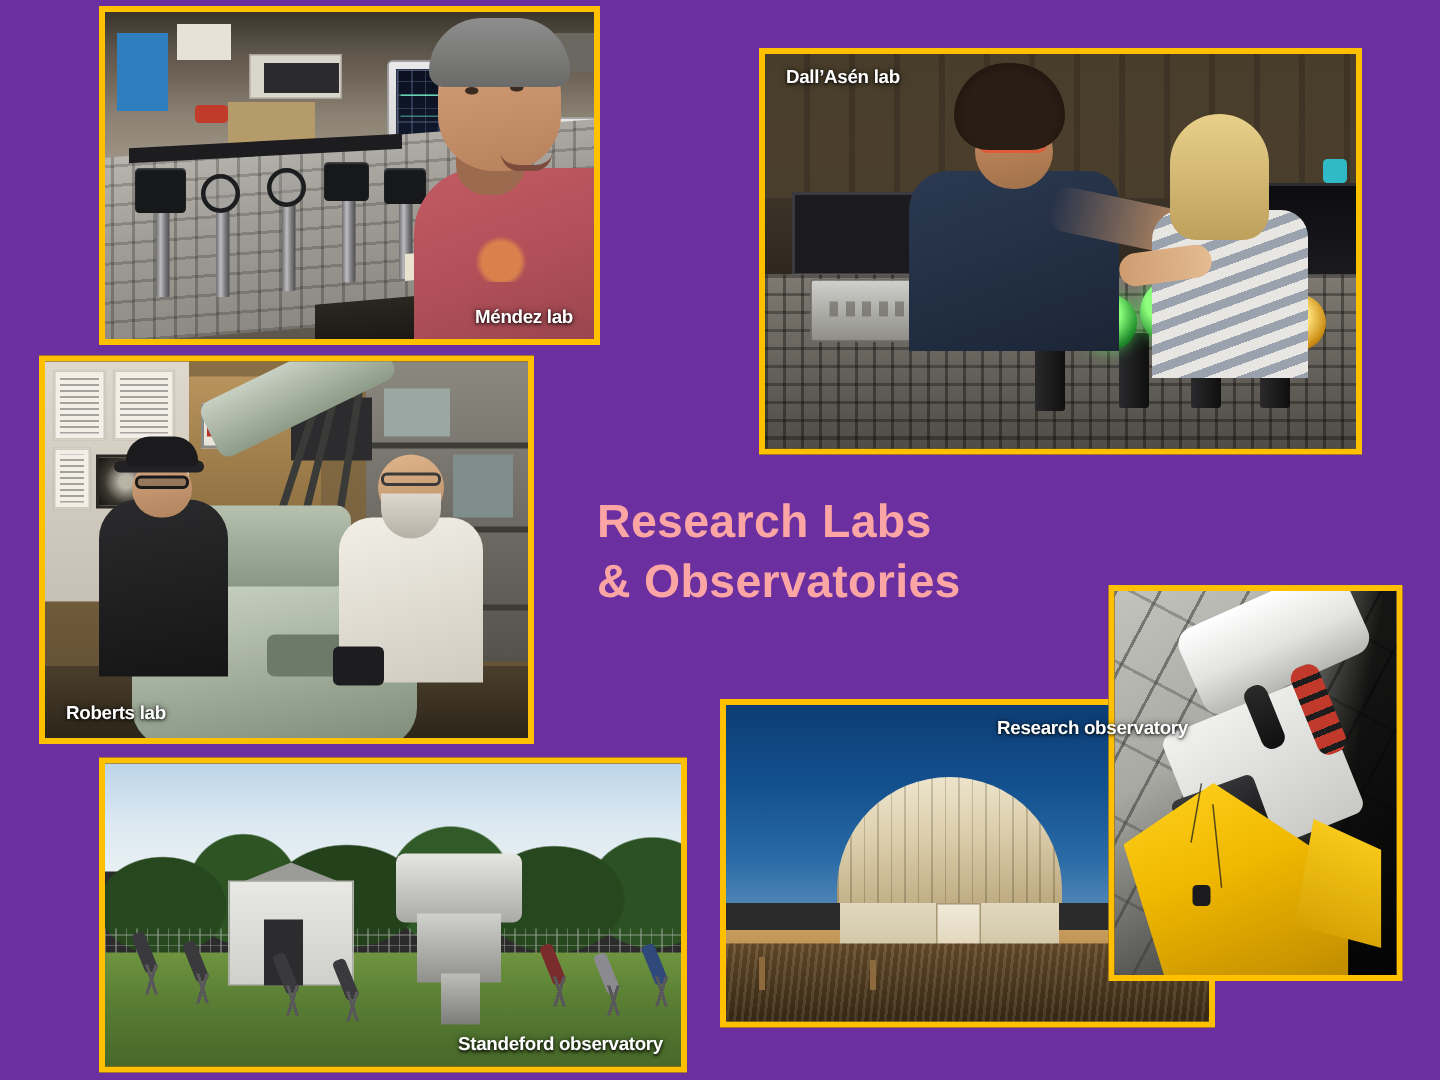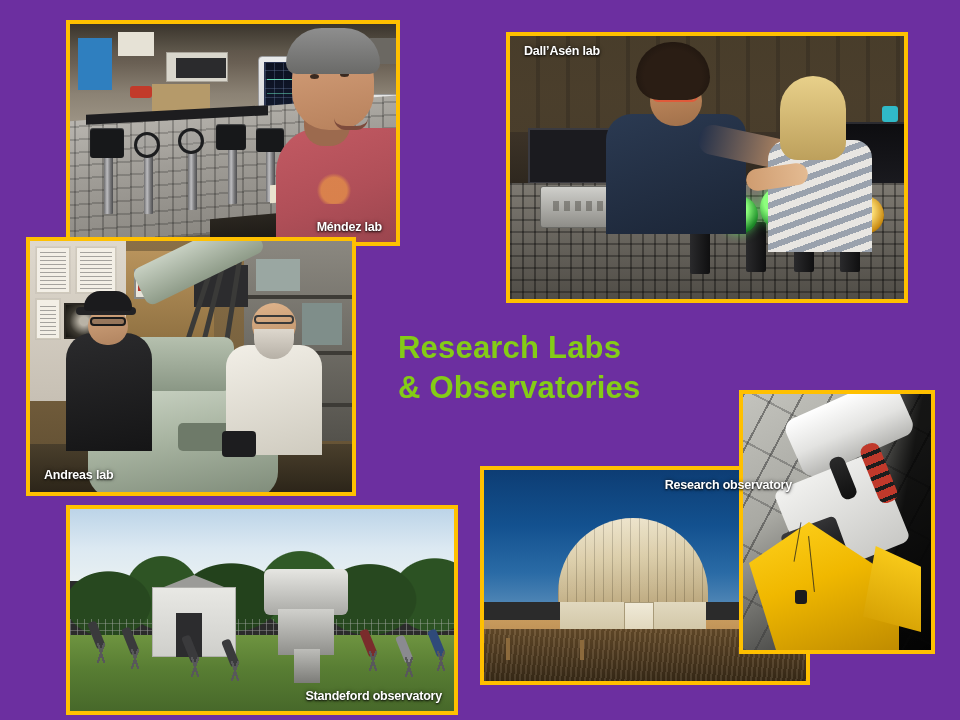--- a/index.html
+++ b/index.html
@@ -50,32 +50,32 @@
     white-space: nowrap;
     z-index: 40;
   }
 
   
   #slide-title {
     position: absolute;
     left: 398px;
     top: 328px;
     width: 330px;
-    color: #84cc16;
+    color: #fca5a5;
     font-family: "Liberation Sans", sans-serif;
     font-weight: bold;
     font-size: 31px;
     line-height: 40px;
     letter-spacing: 0.2px;
     z-index: 50;
     white-space: pre-line;
   }
 
   
-  #photo-mendez { left: 66px; top: 20px; width: 334px; height: 226px; }
+  #photo-mendez { left: 66px; top: 4px; width: 334px; height: 226px; }
 
   .lab-bg {
     position: absolute; inset: 0;
     background:
       linear-gradient(180deg, #4a4238 0%, #6a6054 18%, #8b8274 32%, #9b9283 44%, #7d7568 60%, #5c564c 100%);
   }
   .shelf {
     position: absolute; left: 0; right: 0;
     background: linear-gradient(180deg,#3a342c,#5d564a);
   }
@@ -653,21 +653,21 @@
       <div class="rb-man1-glass"></div>
       <div class="rb-man1-brim"></div>
       <div class="rb-man1-cap"></div>
 
       <div class="rb-man2-shirt"></div>
       <div class="rb-man2-head"></div>
       <div class="rb-man2-beard"></div>
       <div class="rb-man2-glass"></div>
       <div class="blk" style="left:192px;top:190px;width:34px;height:26px;background:#1d1d1f;border-radius:4px;"></div>
     </div>
-    <div class="photo-caption" style="left:14px;bottom:10px;font-size:12.5px;">Andreas lab</div>
+    <div class="photo-caption" style="left:14px;bottom:10px;font-size:12.5px;">Roberts lab</div>
   </div>
 
   <div class="photo-frame" id="photo-standeford">
     <div class="photo-inner">
       <div class="st-sky"></div>
       <div class="st-trees"></div>
       <div class="st-fence"></div>
       <div class="st-lawn"></div>
 
       <div class="st-shed-roof"></div>

